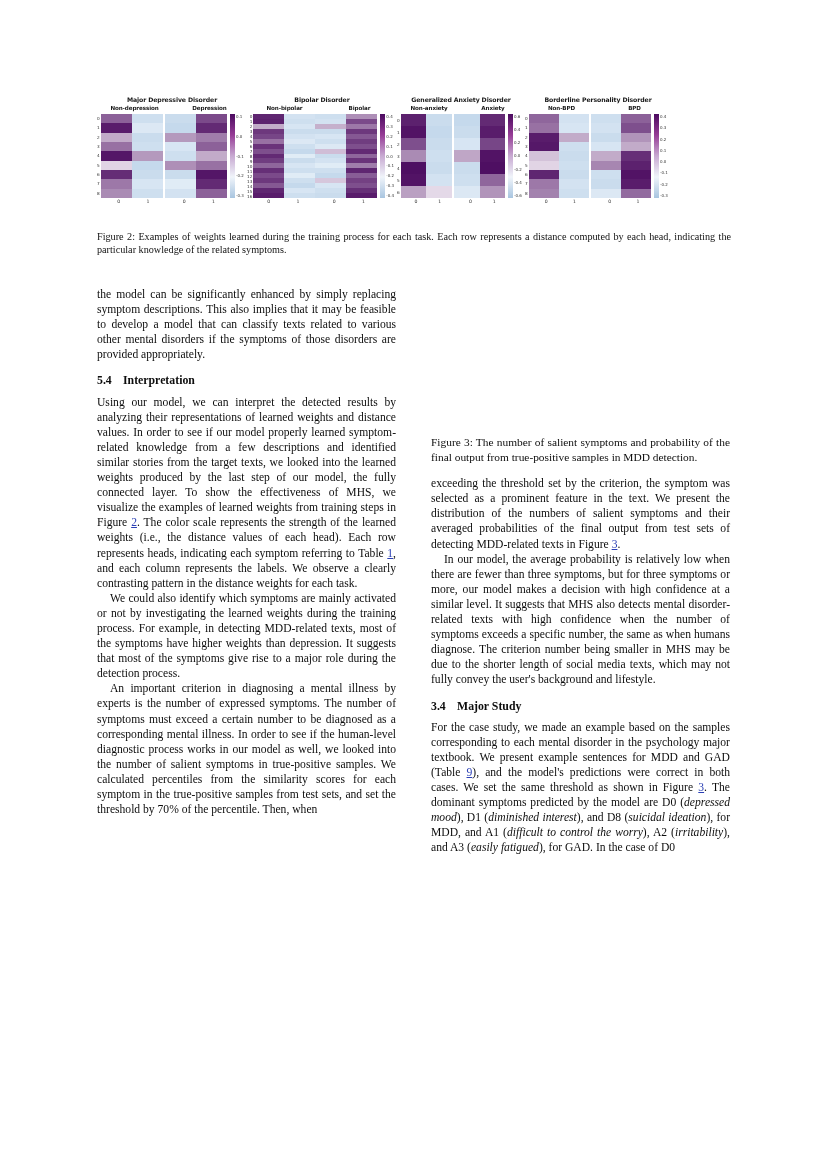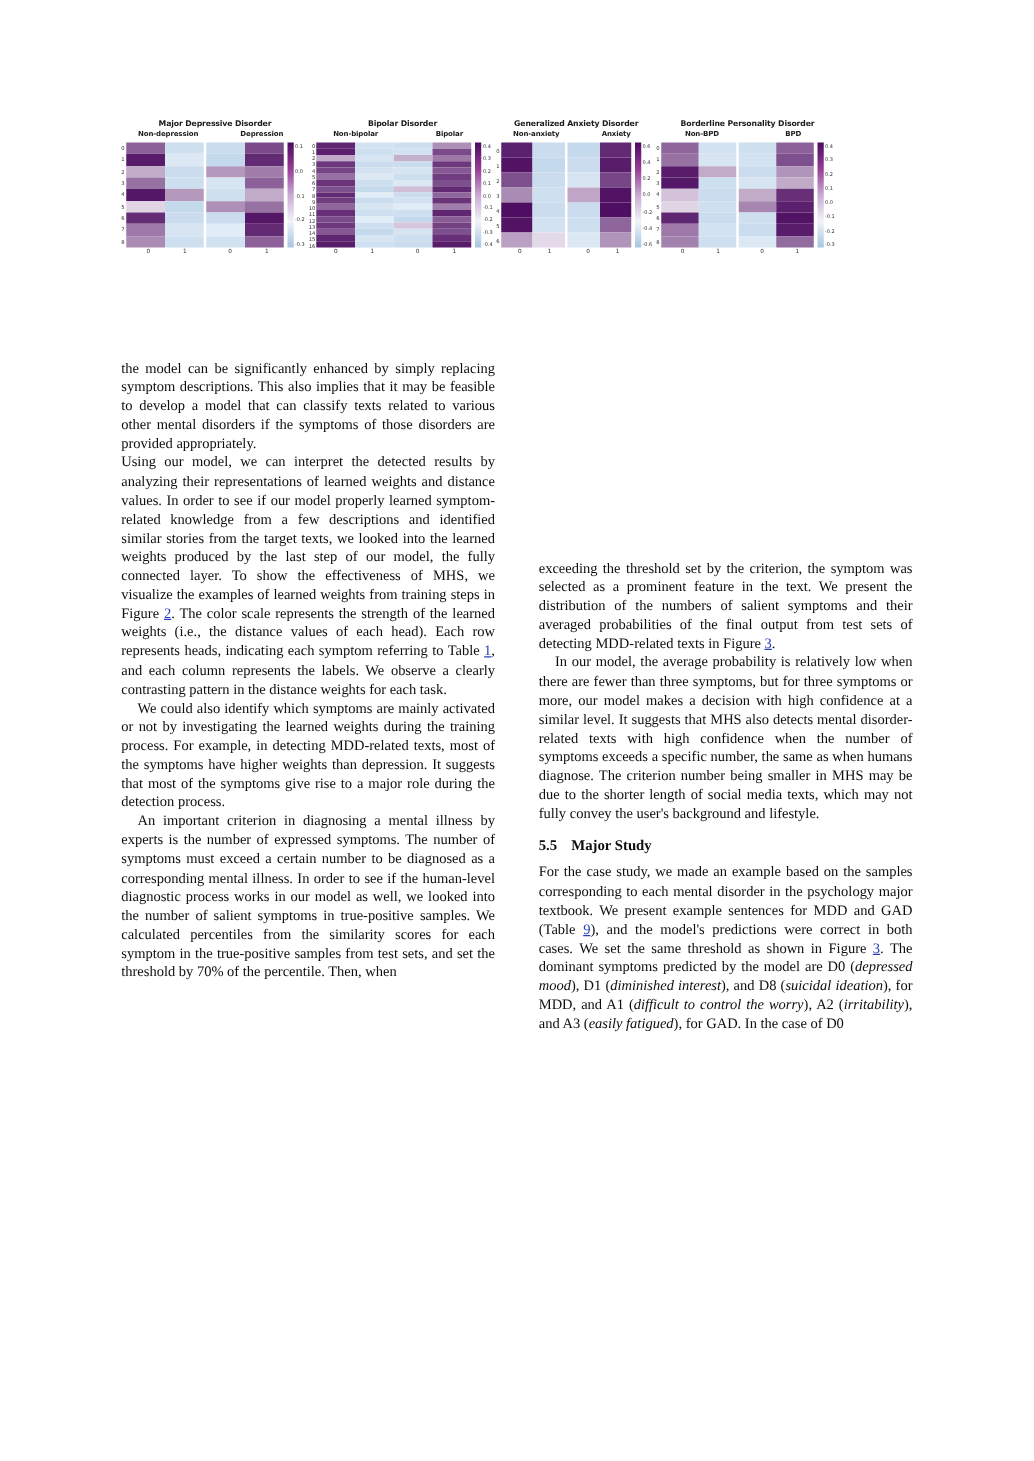--- a/index.html
+++ b/index.html
@@ -466,41 +466,46 @@
             <div class="xtick">1</div>
             <div style="width: 7px;"></div>
             <div class="xtick">0</div>
             <div class="xtick">1</div>
             <div style="width: 19px;"></div>
           </div>
         </div>
       </div>
   </div>
 
+  <div class="fig2-caption">Figure 2: Examples of weights learned during the training process for each task. Each row represents a distance computed by each head, indicating the particular knowledge of the related symptoms.</div>
 
   <div class="col col-left">
     <p class="noindent">the model can be significantly enhanced by simply replacing symptom descriptions. This also implies that it may be feasible to develop a model that can classify texts related to various other mental disorders if the symptoms of those disorders are provided appropriately.</p>
 
+    <div class="sec">
+      <span class="num">5.4</span><span>Interpretation</span>
+    </div>
 
     <p class="noindent"><span>Using our model, we can interpret the detected results by analyzing their representations of learned weights and distance values. In order to see if our model properly learned symptom-related knowledge from a few descriptions and identified similar stories from the target texts, we looked into the learned weights produced by the last step of our model, the fully connected layer. To show the effectiveness of MHS, we visualize the examples of learned weights from training steps in Figure </span><a class="lnk" href="#">2</a><span>. The color scale represents the strength of the learned weights (i.e., the distance values of each head). Each row represents heads, indicating each symptom referring to Table </span><a class="lnk" href="#">1</a><span>, and each column represents the labels. We observe a clearly contrasting pattern in the distance weights for each task.</span></p>
 
     <p>We could also identify which symptoms are mainly activated or not by investigating the learned weights during the training process. For example, in detecting MDD-related texts, most of the symptoms have higher weights than depression. It suggests that most of the symptoms give rise to a major role during the detection process.</p>
     <p>An important criterion in diagnosing a mental illness by experts is the number of expressed symptoms. The number of symptoms must exceed a certain number to be diagnosed as a corresponding mental illness. In order to see if the human-level diagnostic process works in our model as well, we looked into the number of salient symptoms in true-positive samples. We calculated percentiles from the similarity scores for each symptom in the true-positive samples from test sets, and set the threshold by 70% of the percentile. Then, when</p>
   </div>
 
   <div class="col col-right">
 
     <div style="height:148px"></div>
 
+    <div class="fig3-caption">Figure 3: The number of salient symptoms and probability of the final output from true-positive samples in MDD detection.</div>
 
     <div style="height:12px"></div>
 
     <p class="noindent"><span>exceeding the threshold set by the criterion, the symptom was selected as a prominent feature in the text. We present the distribution of the numbers of salient symptoms and their averaged probabilities of the final output from test sets of detecting MDD-related texts in Figure </span><a class="lnk" href="#">3</a><span>.</span></p>
 
     <p>In our model, the average probability is relatively low when there are fewer than three symptoms, but for three symptoms or more, our model makes a decision with high confidence at a similar level. It suggests that MHS also detects mental disorder-related texts with high confidence when the number of symptoms exceeds a specific number, the same as when humans diagnose. The criterion number being smaller in MHS may be due to the shorter length of social media texts, which may not fully convey the user's background and lifestyle.</p>
 
     <div class="sec">
-      <span class="num">5.5</span><span>Major Study</span>
+      <span class="num">3.4</span><span>Major Study</span>
     </div>
 
     <p class="noindent"><span>For the case study, we made an example based on the samples corresponding to each mental disorder in the psychology major textbook. We present example sentences for MDD and GAD (Table </span><a class="lnk" href="#">9</a><span>), and the model's predictions were correct in both cases. We set the same threshold as shown in Figure </span><a class="lnk" href="#">3</a><span>. The dominant symptoms predicted by the model are D0 (</span><span class="ital">depressed mood</span><span>), D1 (</span><span class="ital">diminished interest</span><span>), and D8 (</span><span class="ital">suicidal ideation</span><span>), for MDD, and A1 (</span><span class="ital">difficult to control the worry</span><span>), A2 (</span><span class="ital">irritability</span><span>), and A3 (</span><span class="ital">easily fatigued</span><span>), for GAD. In the case of D0</span></p>
   </div>
 </div>
 
 </body></html>

